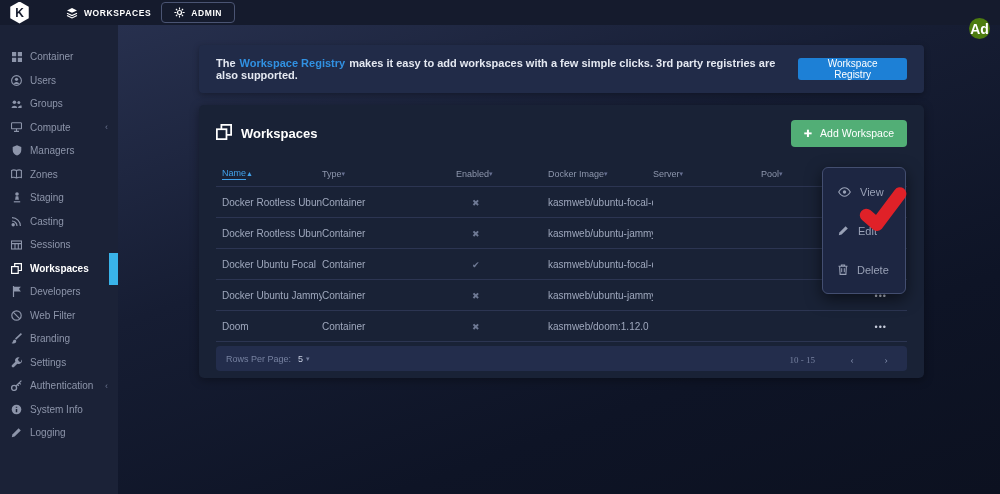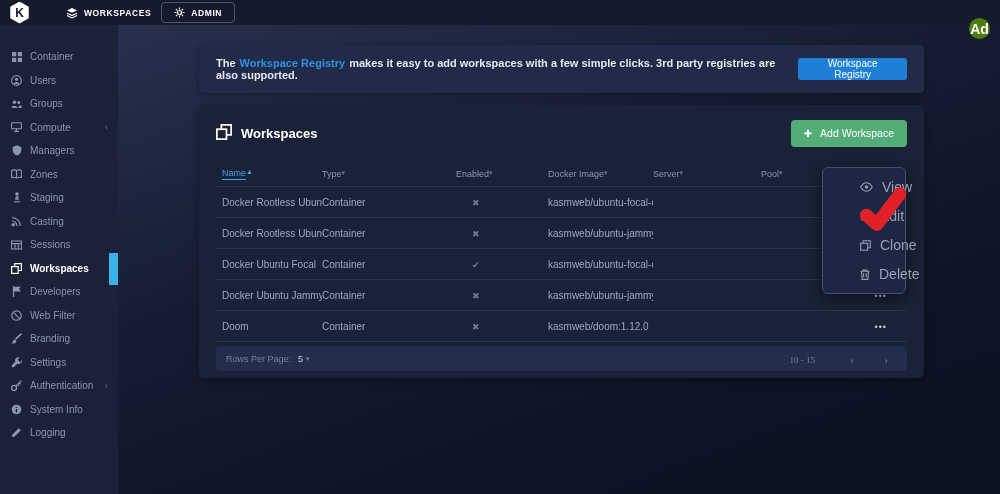--- a/index.html
+++ b/index.html
@@ -38,21 +38,21 @@
   
   .panel { position:absolute; left:81px; top:80px; width:725px; height:273px; background:#192236; border-radius:5px; box-shadow:0 2px 10px rgba(0,0,0,.35); padding:0 17px; }
   .panel-head { height:56px; display:flex; align-items:center; }
   .panel-title { display:flex; align-items:center; gap:9px; color:#fff; font-size:13px; font-weight:bold; }
   .btn-green { margin-left:auto; background:#52ae76; color:#fff; border:none; border-radius:4px; font-size:10.5px; font-family:inherit; height:27px; padding:0 13px; display:flex; align-items:center; gap:8px; cursor:pointer; }
   .btn-green .plus { font-size:10px; }
 
   
   .trow { display:flex; align-items:center; }
   .thead { height:26px; font-size:9px; color:#8e97ad; border-bottom:1px solid #2c3552; }
-  .th { display:flex; align-items:flex-start; cursor:pointer; }
+  .th { display:flex; align-items:center; cursor:pointer; }
   .th .caret { font-size:7px; color:#667092; }
   .th.sorted { color:#41a0e8; }
   .th.sorted .slabel { border-bottom:1px solid #41a0e8; padding-bottom:1px; }
   .th.sorted .caret { color:#41a0e8; font-size:7px; }
   .tbody-row { height:31px; font-size:10px; color:#9fa8bd; border-bottom:1px solid #2c3552; cursor:pointer; }
   .c-name { width:106px; padding-left:6px; overflow:hidden; white-space:nowrap; }
   .c-type { width:134px; }
   .c-enabled { width:92px; padding-left:16px; }
   .c-image { width:105px; overflow:hidden; white-space:nowrap; }
   .c-server { width:108px; }
@@ -64,21 +64,21 @@
   
   .tfoot { margin-top:4px; height:25px; background:#232d4c; border-radius:4px; display:flex; align-items:center; font-size:9px; color:#7681a0; padding:0 10px 0 10px; }
   .rpp-value { color:#c7cde0; margin-left:7px; cursor:pointer; }
   .rpp-caret { font-size:7px; margin-left:3px; color:#7681a0; }
   .pager { margin-left:auto; display:flex; align-items:flex-end; gap:12px;font-family:Liberation Serif, serif; }
   .page-range { margin-right:14px; }
   .pg-btn { width:22px; text-align:center; font-size:11px; color:#7681a0; cursor:pointer; }
 
   
   .ctx-menu { position:absolute; left:704px; top:142px; width:84px; height:127px; background:#1d2642; border:1px solid #434e70; border-radius:6px; box-shadow:0 5px 16px rgba(0,0,0,.55); z-index:40; display:flex; flex-direction:column; padding:4px 0; }
-  .ctx-item { flex:1; display:flex; align-items:center; gap:9px; padding-left:15px; color:#99a1b6; font-size:14px; cursor:pointer;margin-left:22px; }
+  .ctx-item { flex:1; display:flex; align-items:center; gap:9px; padding-left:15px; color:#99a1b6; font-size:11px; cursor:pointer; }
   .ctx-item svg { display:block; }
 
   
   .red-check { position:absolute; left:740px; top:162px; z-index:50; pointer-events:none; transform:rotate(-4deg); }
 </style>
 </head>
 <body>
 
 <div class="app">
 
@@ -389,29 +389,20 @@
       <div class="ctx-item">
         <span>
             <svg width="11" height="11" viewBox="0 0 11 11">
               <path d="M.8 10.2l.6-2.8L7.6 1.2l2.2 2.2-6.2 6.2z" fill="#99a1b6"></path>
             </svg>
           </span>
         <span>Edit</span>
       </div>
       <div class="ctx-item">
         <span>
-            <svg width="11" height="11" viewBox="0 0 11 11">
-              <rect x=".7" y="3.2" width="7" height="7" fill="none" stroke="#99a1b6" stroke-width="1.1"></rect>
-              <path d="M3.2 3.2V.7h7.1v7.1H7.8" fill="none" stroke="#99a1b6" stroke-width="1.1"></path>
-            </svg>
-          </span>
-        <span>Clone</span>
-      </div>
-      <div class="ctx-item">
-        <span>
             <svg width="10" height="11" viewBox="0 0 10 11">
               <path d="M.5 2.2h9M3.4 2.2V1h3.2v1.2" stroke="#99a1b6" stroke-width="1.1" fill="none"></path>
               <path d="M1.6 2.2l.5 8.2h5.8l.5-8.2" fill="none" stroke="#99a1b6" stroke-width="1.1"></path>
               <path d="M3.7 4.2v4M6.3 4.2v4" stroke="#99a1b6" stroke-width="1"></path>
             </svg>
           </span>
         <span>Delete</span>
       </div>
     </div>
 

